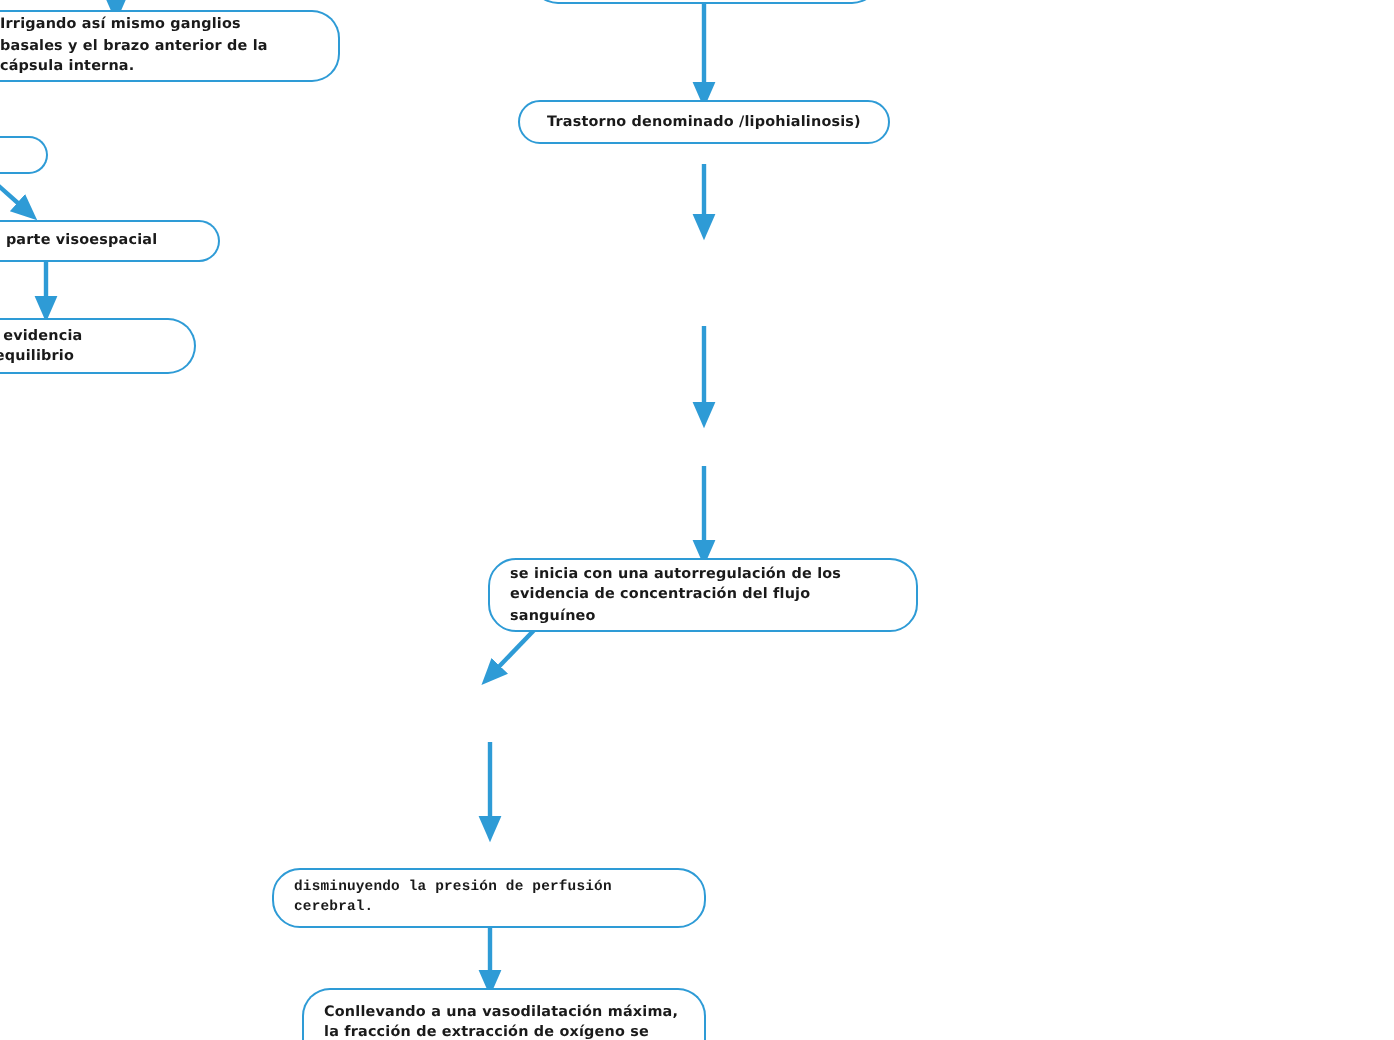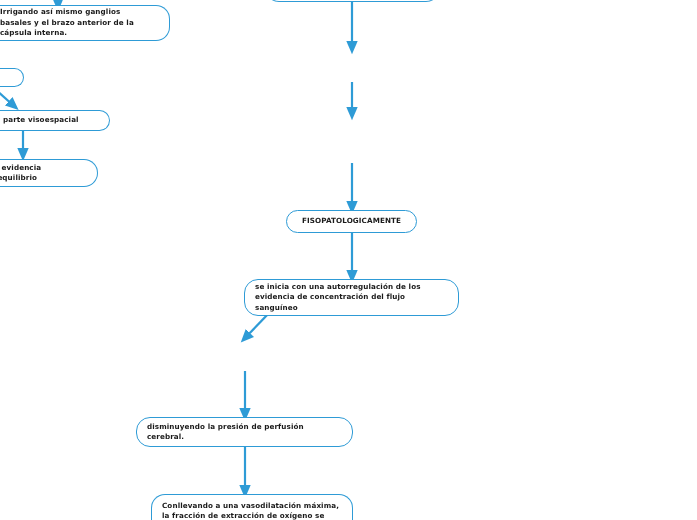--- a/index.html
+++ b/index.html
@@ -121,34 +121,34 @@
 
   <div class="node clip-left" style="left:-30px; top:110px; width:140px; height:21px;">
     <span class="txt">de la parte visoespacial</span>
   </div>
 
   <div class="node clip-left" style="left:-28px; top:159px; width:126px; height:28px;">
     <span class="txt">o se evidencia
 del equilibrio</span>
   </div>
 
+  <div class="node centered" style="left:259px; top:50px; width:186px; height:22px;">
+    <span class="txt">Trastorno denominado /lipohialinosis)</span>
+  </div>
 
 
-  <div class="node centered" style="left:286px; top:210px; width:131px; height:23px;">
-    <span class="txt">FISOPATOLOGICAMENTE</span>
-  </div>
 
   <div class="node" style="left:244px; top:279px; width:215px; height:37px;">
     <span class="txt">se inicia con  una autorregulación de los
 evidencia de concentración del flujo
 sanguíneo</span>
   </div>
 
 
-  <div class="node" style="left:136px; top:417px; width:217px; height:30px;">
+  <div class="node" style="left:136px; top:434px; width:217px; height:30px;font-family:Liberation Mono, monospace;">
     <span class="txt">disminuyendo la presión de perfusión
 cerebral.</span>
   </div>
 
   <div class="node clip-bottom" style="left:151px; top:494px; width:202px; height:34px;">
     <span class="txt">Conllevando a una vasodilatación máxima,
 la fracción de extracción de oxígeno se</span>
   </div>
 
 </div>

